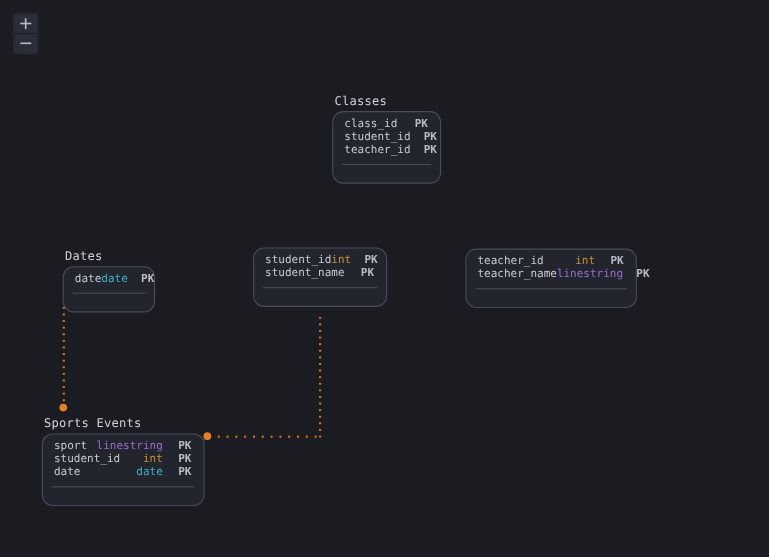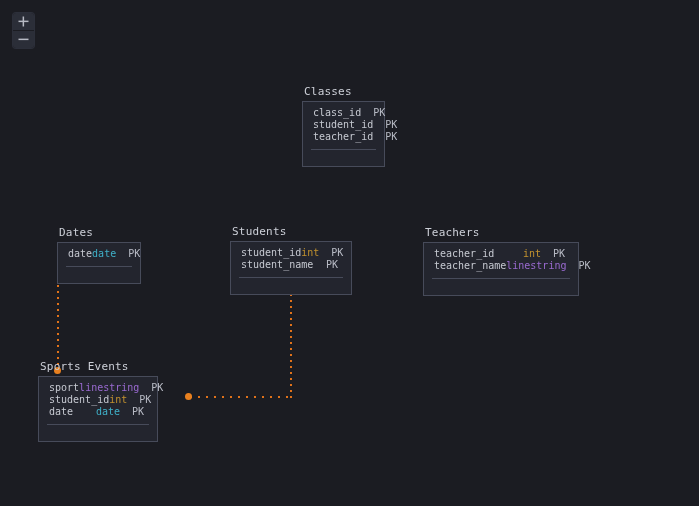--- a/index.html
+++ b/index.html
@@ -48,21 +48,21 @@
     font-size: 11px;
     letter-spacing: 0.2px;
     line-height: 13px;
     margin-bottom: 3px;
     white-space: nowrap;
     padding-left: 2px;
   }
   .entity-box {
     background: #23252e;
     border: 1px solid #474b5a;
-    border-radius: 0;
+    border-radius: 10px;
     padding: 5px 0 0 0;
     box-sizing: border-box;
   }
   .field-row {
     display: flex;
     align-items: center;
     height: 12px;
     line-height: 12px;
     font-size: 10px;
     padding: 0 9px 0 10px;
@@ -73,23 +73,24 @@
   }
   .f-type {
     margin-left: auto;
     padding-right: 0;
   }
   .f-type.type-int { color: #c2922e; text-align: right; }
   .f-type.type-date { color: #3fb0c8; }
   .f-type.type-linestring { color: #9a6ad1; text-align: right; }
   .f-key {
     color: #b9bcc6;
-    text-align: left;
+    text-align: center;
     width: 16px;
     margin-left: 12px;
+    font-weight: bold;
   }
   .entity-divider {
     height: 1px;
     background: #474b5a;
     margin: 6px 8px 0 8px;
   }
   .entity-footer {
     height: 16px;
   }
 
@@ -135,21 +136,21 @@
       </svg>
     </div>
   </div>
 
   <div id="diagram-layer">
       <div class="conn-seg conn-v" style="left: 57px; top: 279px; height: 93px;"></div>
       <div class="conn-dot" style="left: 54px; top: 367px;"></div>
       <div class="conn-seg conn-v" style="left: 290px; top: 288px; height: 110px;"></div>
       <div class="conn-seg conn-h" style="left: 190px; top: 396px; width: 102px;"></div>
       <div class="conn-dot" style="left: 185px; top: 393px;"></div>
-      <div class="entity" style="left: 302px; top: 85px; width: 83px;">
+      <div class="entity" style="left: 302px; top: 85px; width: 99px;">
         <div class="entity-title">Classes</div>
         <div class="entity-box">
           <div class="field-row">
             <span class="f-name">class_id</span>
             <span class="f-type none"></span>
             <span class="f-key">PK</span>
           </div>
           <div class="field-row">
             <span class="f-name">student_id</span>
             <span class="f-type none"></span>
@@ -170,54 +171,52 @@
           <div class="field-row">
             <span class="f-name">date</span>
             <span class="f-type type-date">date</span>
             <span class="f-key">PK</span>
           </div>
           <div class="entity-divider"></div>
           <div class="entity-footer"></div>
         </div>
       </div>
       <div class="entity" style="left: 230px; top: 225px; width: 122px;">
-        <div class="entity-title">Students</div>
         <div class="entity-box">
           <div class="field-row">
             <span class="f-name">student_id</span>
             <span class="f-type type-int">int</span>
             <span class="f-key">PK</span>
           </div>
           <div class="field-row">
             <span class="f-name">student_name</span>
             <span class="f-type none"></span>
             <span class="f-key">PK</span>
           </div>
           <div class="entity-divider"></div>
           <div class="entity-footer"></div>
         </div>
       </div>
       <div class="entity" style="left: 423px; top: 226px; width: 156px;">
-        <div class="entity-title">Teachers</div>
         <div class="entity-box">
           <div class="field-row">
             <span class="f-name">teacher_id</span>
             <span class="f-type type-int">int</span>
             <span class="f-key">PK</span>
           </div>
           <div class="field-row">
             <span class="f-name">teacher_name</span>
             <span class="f-type type-linestring">linestring</span>
             <span class="f-key">PK</span>
           </div>
           <div class="entity-divider"></div>
           <div class="entity-footer"></div>
         </div>
       </div>
-      <div class="entity" style="left: 38px; top: 360px; width: 120px;">
+      <div class="entity" style="left: 38px; top: 378px; width: 148px;">
         <div class="entity-title">Sports Events</div>
         <div class="entity-box">
           <div class="field-row">
             <span class="f-name">sport</span>
             <span class="f-type type-linestring">linestring</span>
             <span class="f-key">PK</span>
           </div>
           <div class="field-row">
             <span class="f-name">student_id</span>
             <span class="f-type type-int">int</span>

